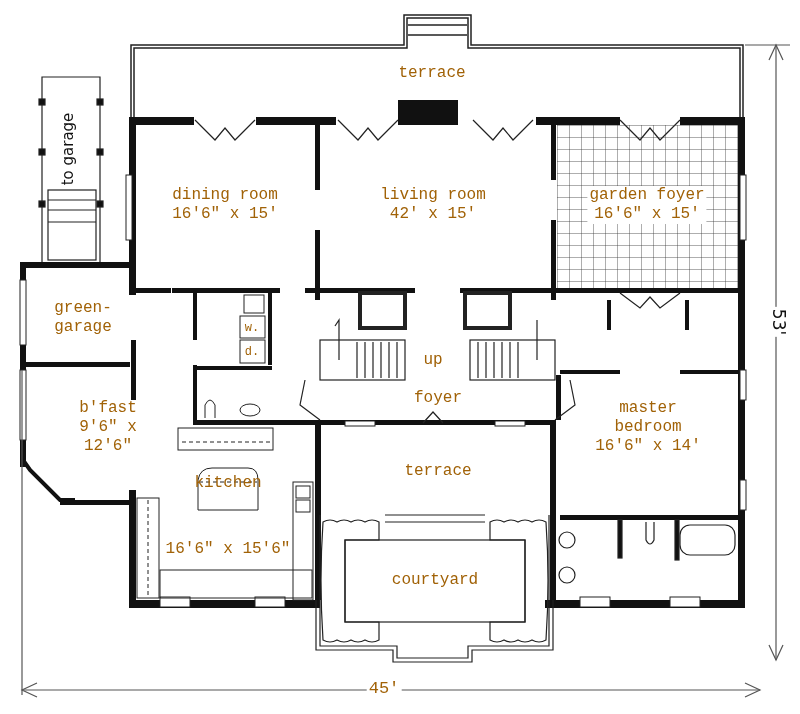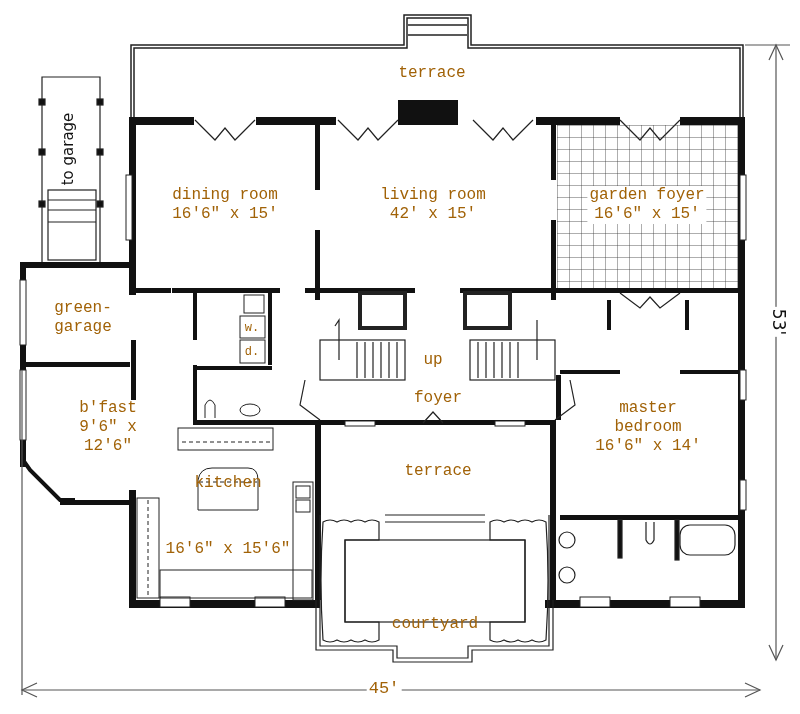--- a/index.html
+++ b/index.html
@@ -245,21 +245,21 @@
   <span class="ln">kitchen</span>
 </div>
 <div class="lbl" style="left:228px;top:540px;">
   <span class="ln">16'6" x 15'6"</span>
 </div>
 
 <div class="lbl" style="left:438px;top:462px;">
   <span class="ln">terrace</span>
 </div>
 
-<div class="lbl" style="left:435px;top:571px;margin-top:44px;">
+<div class="lbl" style="left:435px;top:571px;">
   <span class="ln">courtyard</span>
 </div>
 
 <div class="lbl" style="left:252px;top:319px;font-size:12px;">
   <span class="ln">w.</span>
 </div>
 <div class="lbl" style="left:252px;top:343px;font-size:12px;">
   <span class="ln">d.</span>
 </div>
 

